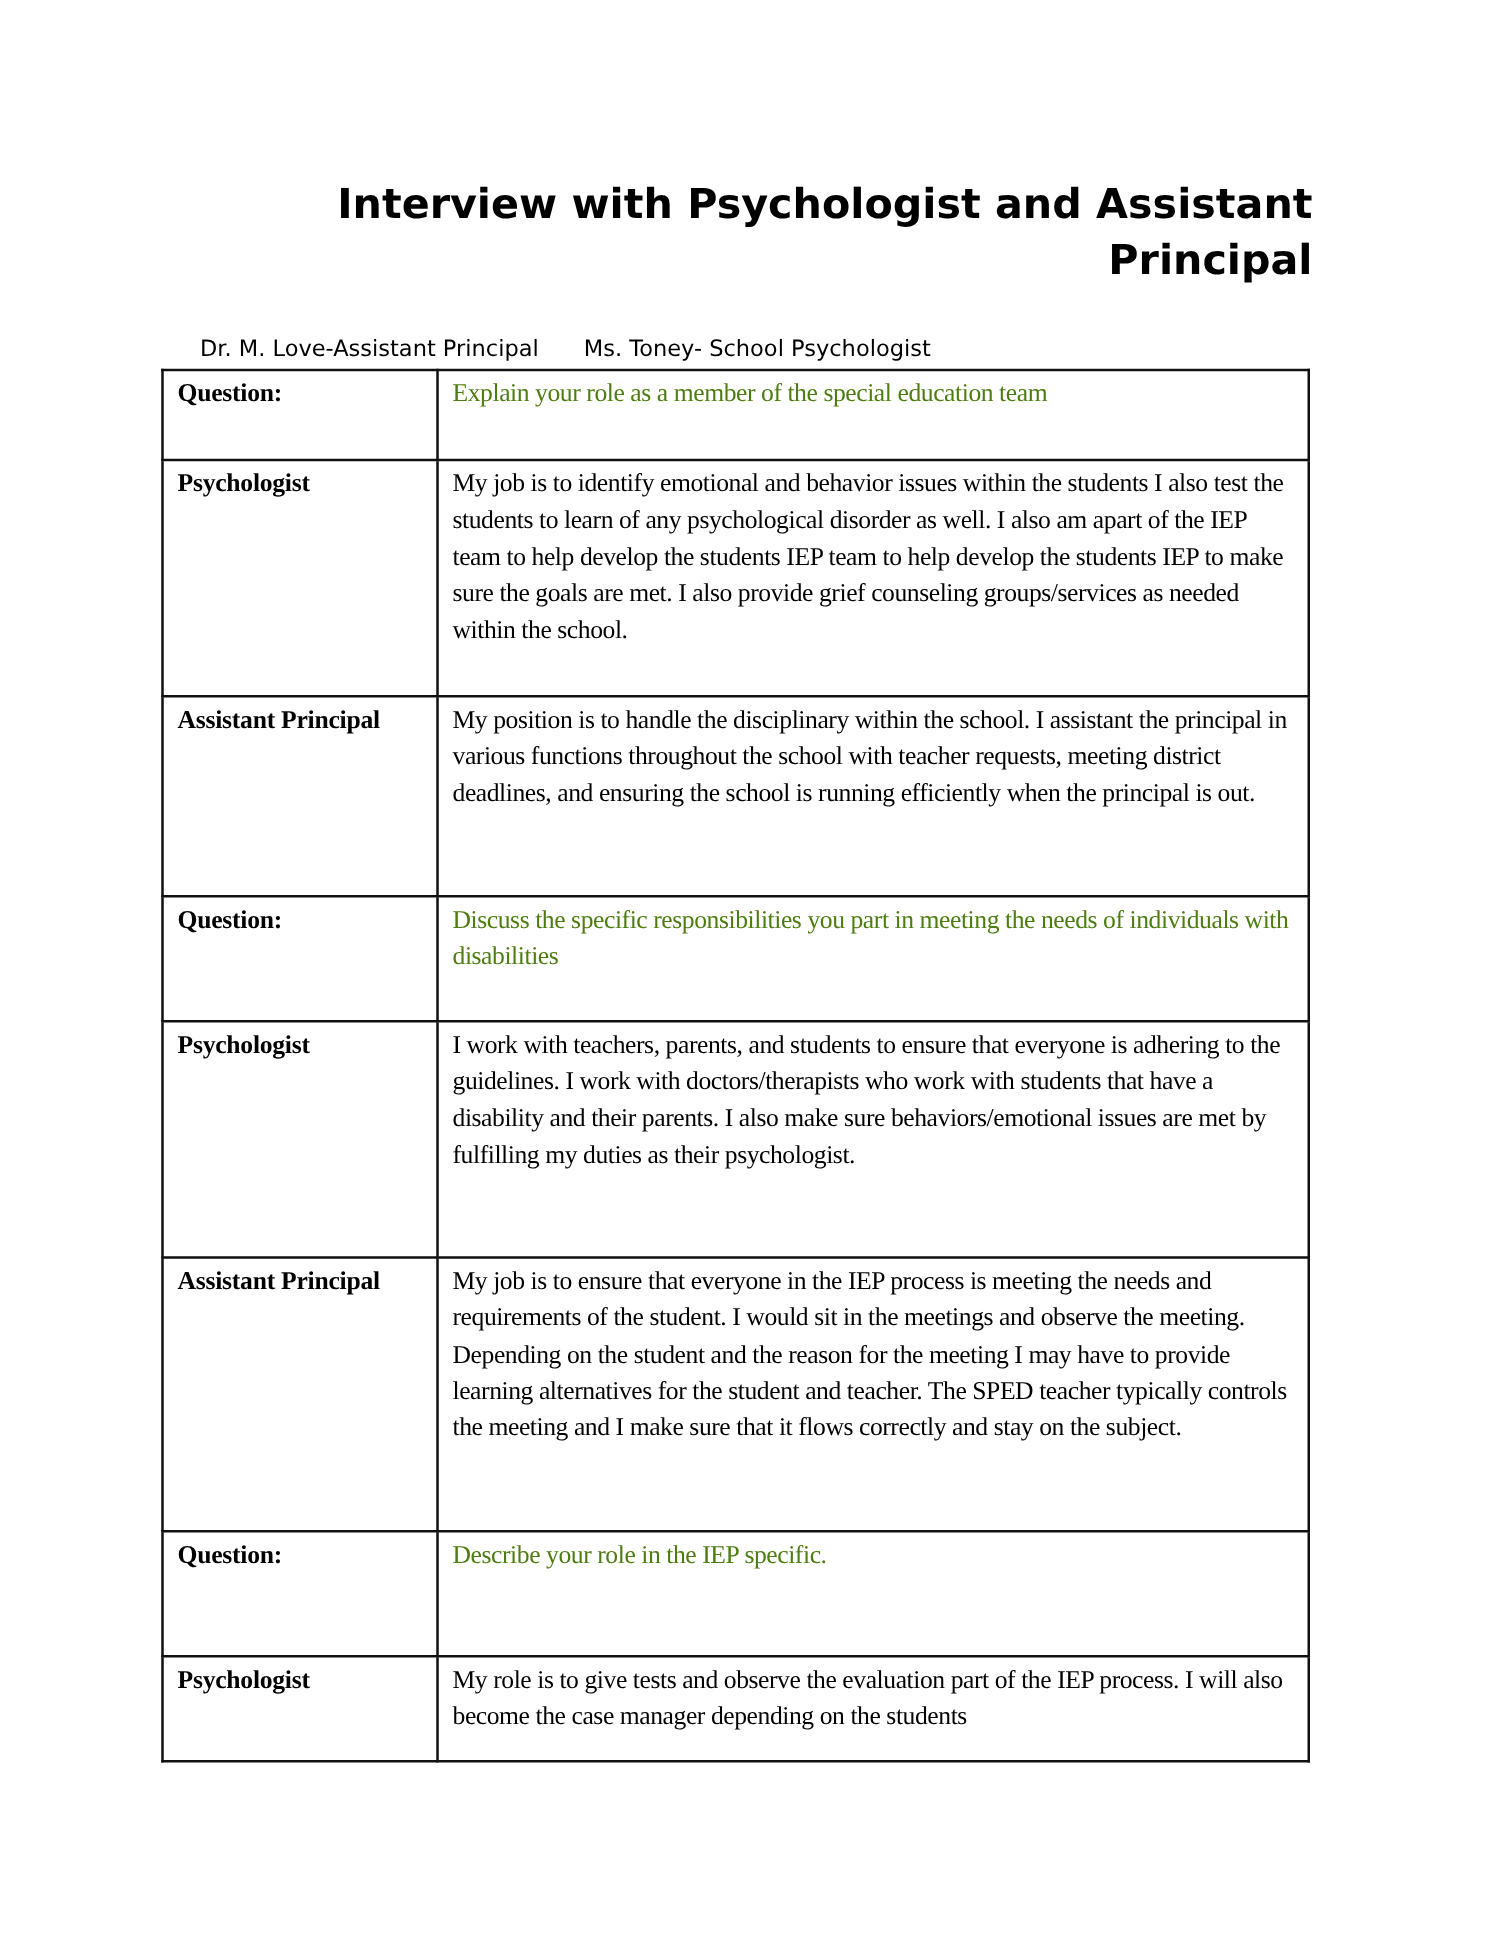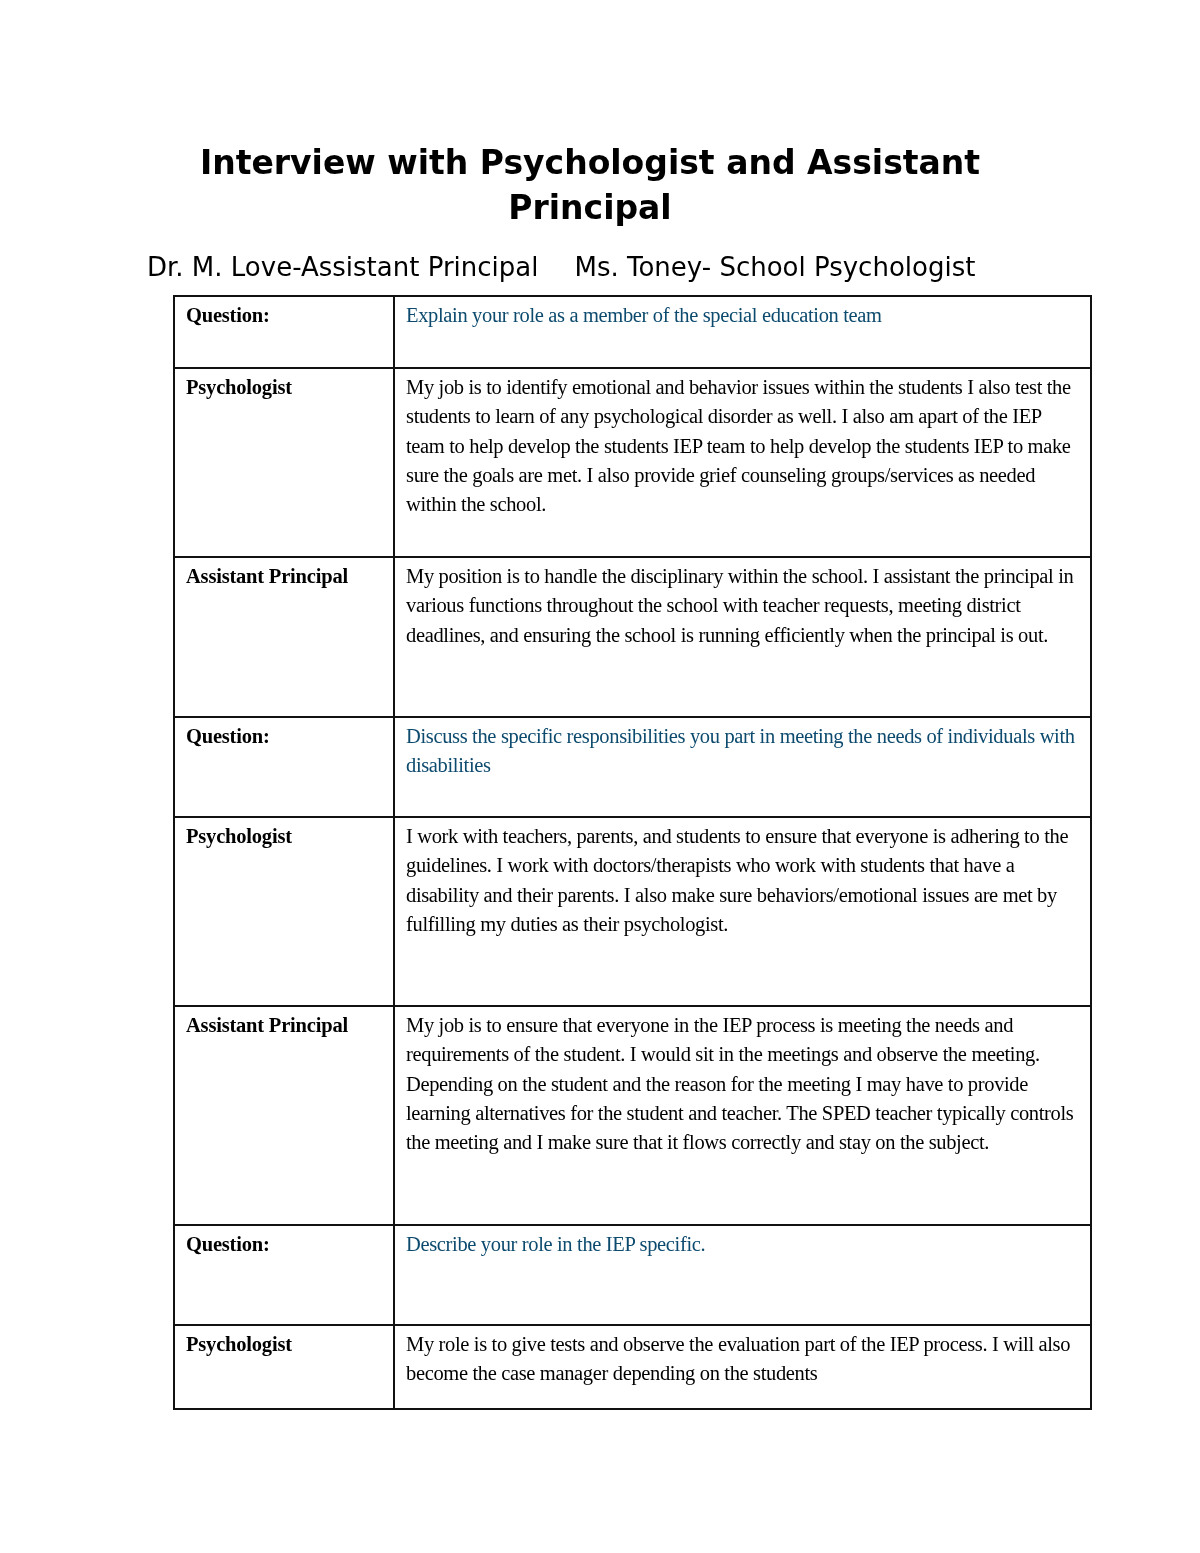--- a/index.html
+++ b/index.html
@@ -19,46 +19,45 @@
       left: 0; top: 0;
       width: 1200px;
       height: 1553px;
       background: #fff;
     }
     .title {
       position: absolute;
       left: 130px;
       width: 920px;
       top: 140px;
-      text-align: center;
+      text-align: right;
       font-family: "DejaVu Sans", sans-serif;
       font-weight: bold;
       font-size: 33px;
       line-height: 45px;
       margin: 0;
     }
     .subtitle {
       position: absolute;
       left: 142px;
       top: 246px;
       font-family: "DejaVu Sans", sans-serif;
-      font-size: 26px;
+      font-size: 18px;
       line-height: 32px;
       white-space: pre;
-      margin: 5px;
+      margin: 18px;
     }
     .subtitle .gap { display: inline-block; width: 36px; }
     table.interview {
       position: absolute;
       left: 129px;
       top: 295px;
       width: 919px;
       border-collapse: collapse;
       table-layout: fixed;
-      margin-left: 44px;
     }
     table.interview td {
       border: 2px solid #111;
       vertical-align: top;
       font-family: "Liberation Serif", serif;
       font-size: 20.5px;
       line-height: 29.3px;
       padding: 4px 10px 0 11px;
       box-sizing: border-box;
     }
@@ -66,21 +65,21 @@
       width: 220px;
       font-weight: bold;
       letter-spacing: -0.2px;
     }
     td.text-cell {
       padding-left: 11px;
       padding-right: 6px;
       letter-spacing: -0.35px;
     }
     td.question-text {
-      color: #0c4a6e;
+      color: #4d7c0f;
     }
   </style>
 </head>
 <body>
 
 <div class="page">
   <h1 class="title">Interview with Psychologist and Assistant Principal</h1>
 
   <p class="subtitle"><span>Dr. M. Love-Assistant Principal</span><span class="gap"></span><span>Ms. Toney- School Psychologist</span></p>
 

